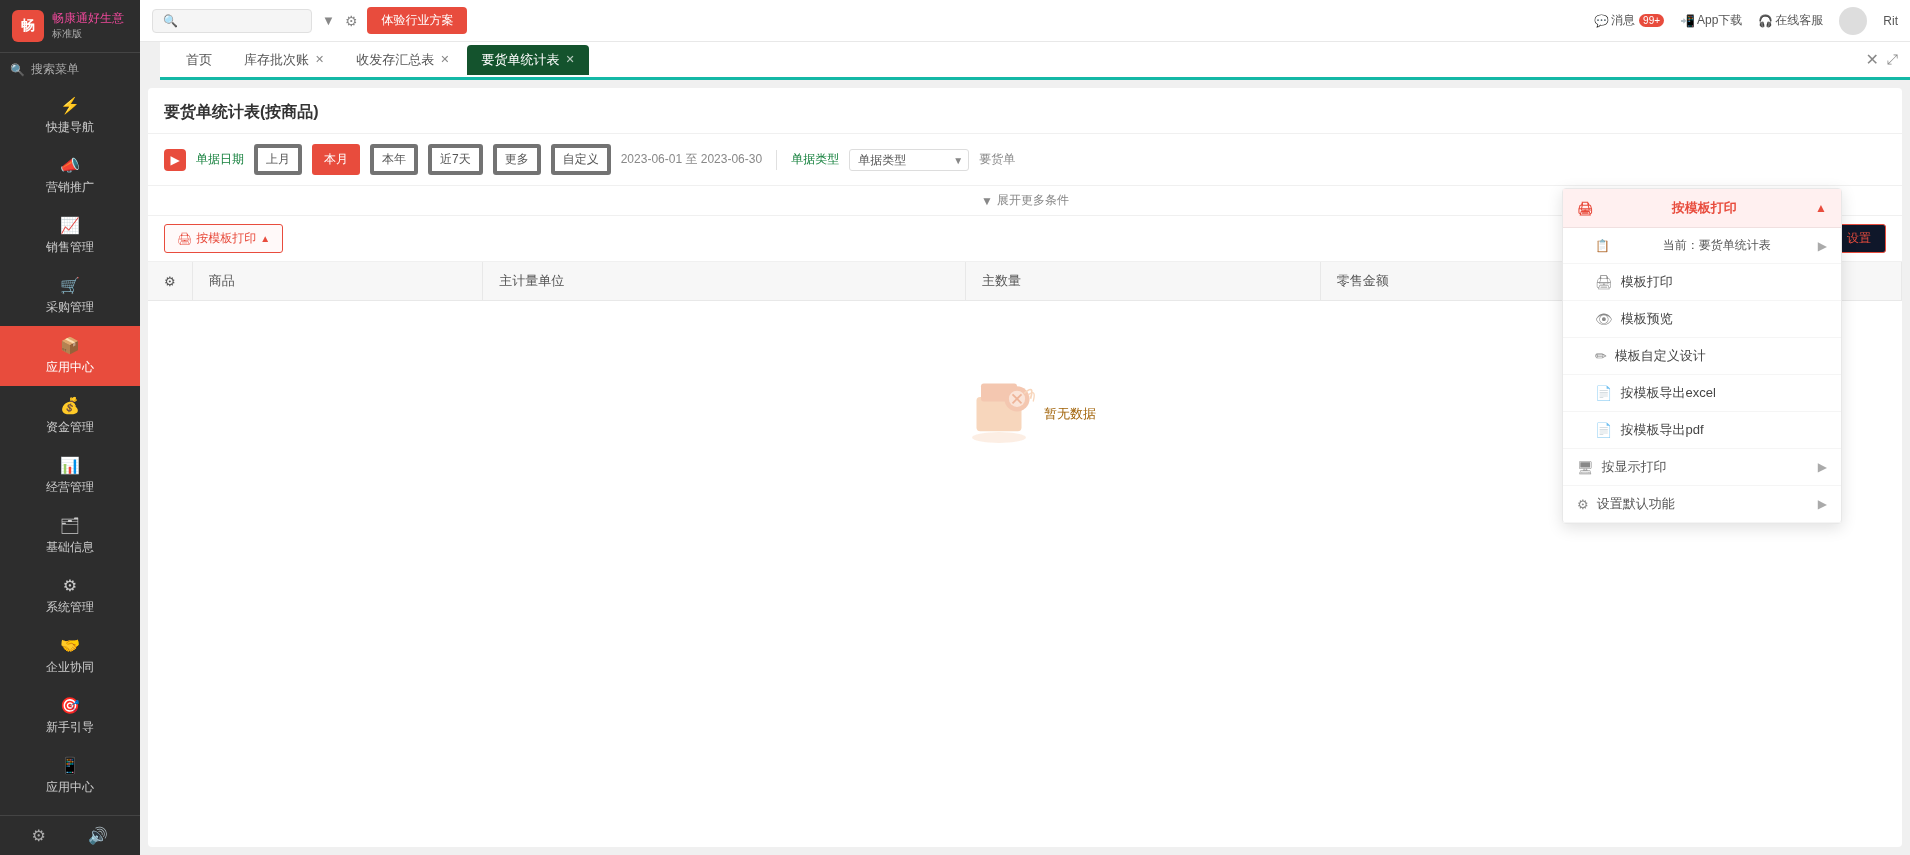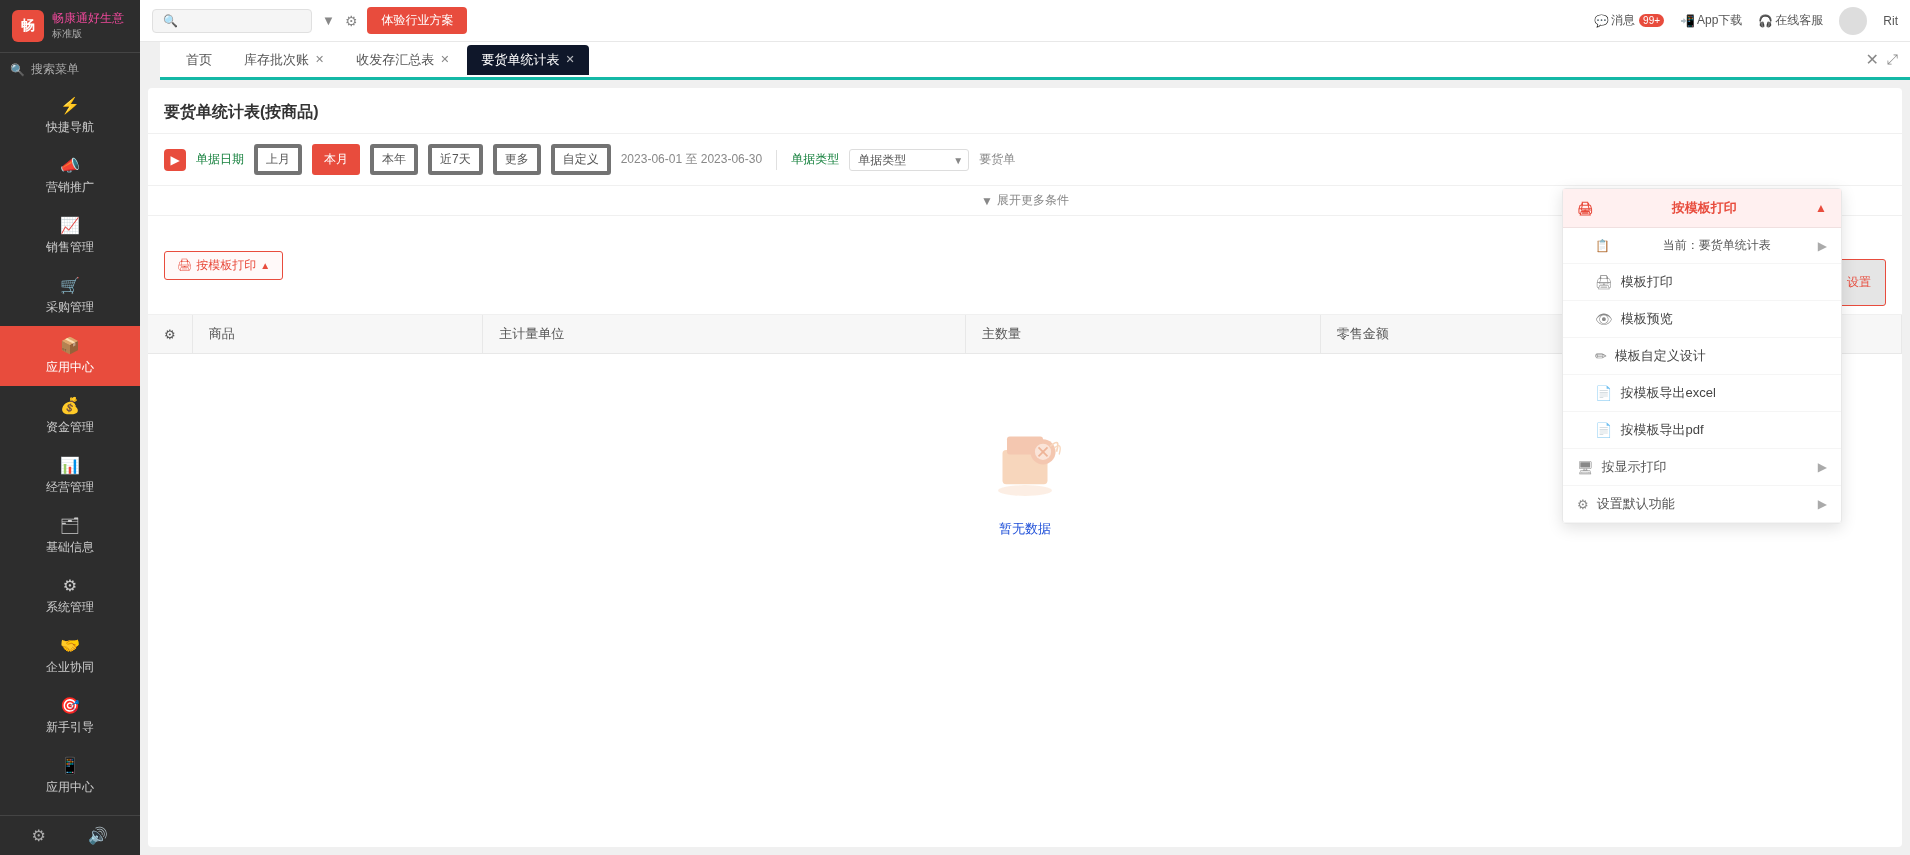--- a/index.html
+++ b/index.html
@@ -128,21 +128,21 @@
     }
     .tab {
       padding: 6px 14px;
       font-size: 13px;
       cursor: pointer;
       color: #555;
       border-radius: 4px 4px 0 0;
       display: flex; align-items: center; gap: 6px;
     }
     .tab.active {
-      background: #0f172a;
+      background: #14532d;
       color: white;
     }
     .tab .close { font-size: 11px; opacity: 0.7; }
     .tabs-right {
       margin-left: auto;
       display: flex; align-items: center; gap: 8px;
     }
     .tabs-close-btn { font-size: 16px; color: #888; cursor: pointer; }
     .tabs-expand-btn { font-size: 14px; color: #888; cursor: pointer; }
 
@@ -258,27 +258,26 @@
       background: #e84c3d;
       color: white;
       border: none;
       border-radius: 3px;
       padding: 5px 20px;
       font-size: 13px;
       cursor: pointer;
     }
     .settings-btn {
       border: 1px solid #e84c3d;
-      background: #e5e5e5;
+      background: #0f172a;
       color: #e84c3d;
       border-radius: 3px;
-      padding: 14px 14px;
-      font-size: 12px;
-      cursor: pointer;
-      margin-top: 35px;
+      padding: 5px 14px;
+      font-size: 12px;
+      cursor: pointer;
     }
     .action-spacer { flex: 1; }
     .more-dots { color: #888; font-size: 16px; cursor: pointer; margin-right: 8px; }
 
     
     .table-area { padding: 0 0; }
     .data-table {
       width: 100%;
       border-collapse: collapse;
       font-size: 13px;
@@ -289,24 +288,24 @@
       text-align: left;
       color: #555;
       border-bottom: 1px solid #e8e8e8;
       border-right: 1px solid #e8e8e8;
       font-weight: normal;
     }
     .data-table th:first-child { width: 40px; text-align: center; }
 
     
     .empty-state {
-      display: flex; flex-direction: column; align-items: center;
+      display: flex; flex-direction: row; align-items: center;
       justify-content: center;
       padding: 60px 0;
-      color: #1d4ed8; font-size: 13px;
+      color: #a16207; font-size: 13px;
     }
     .empty-icon {
       width: 90px; height: 90px;
       margin-bottom: 16px;
       opacity: 0.7;
     }
 
     
     .dropdown-menu {
       position: absolute;

